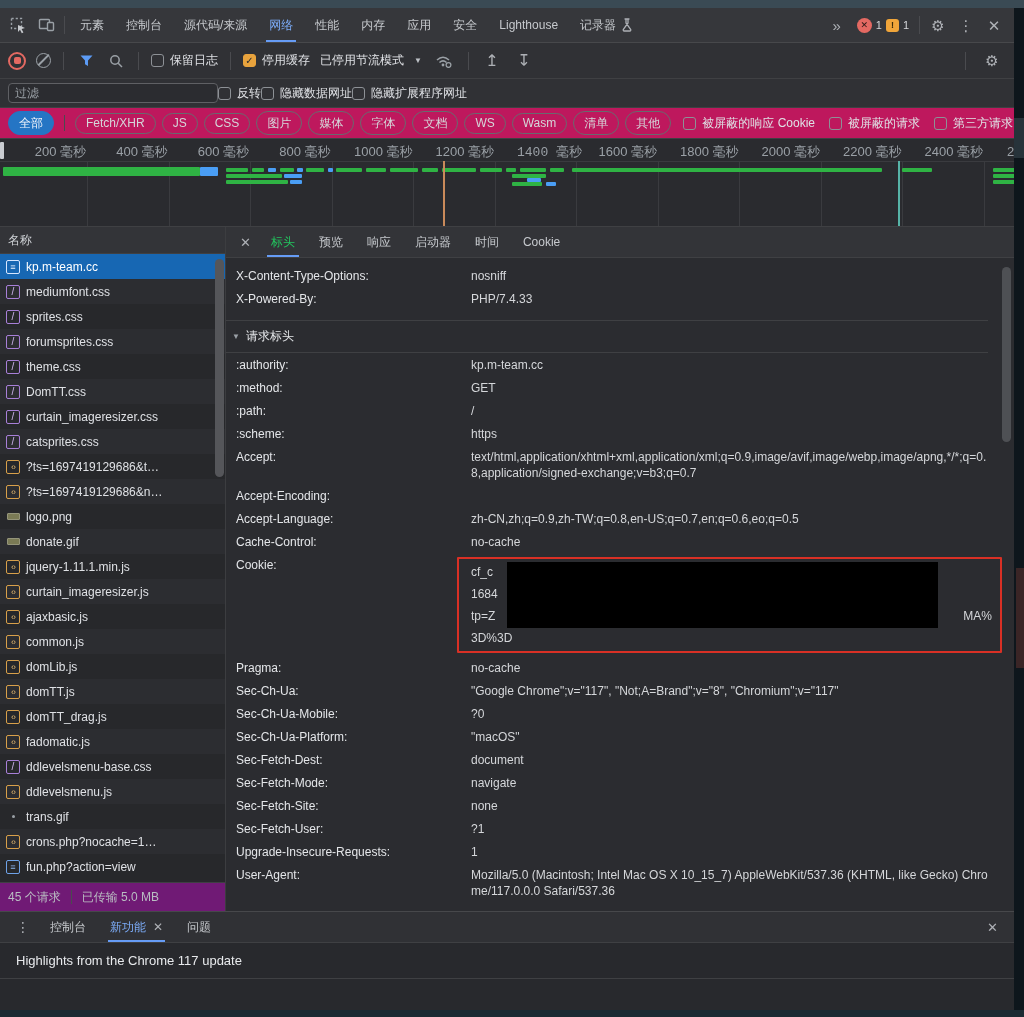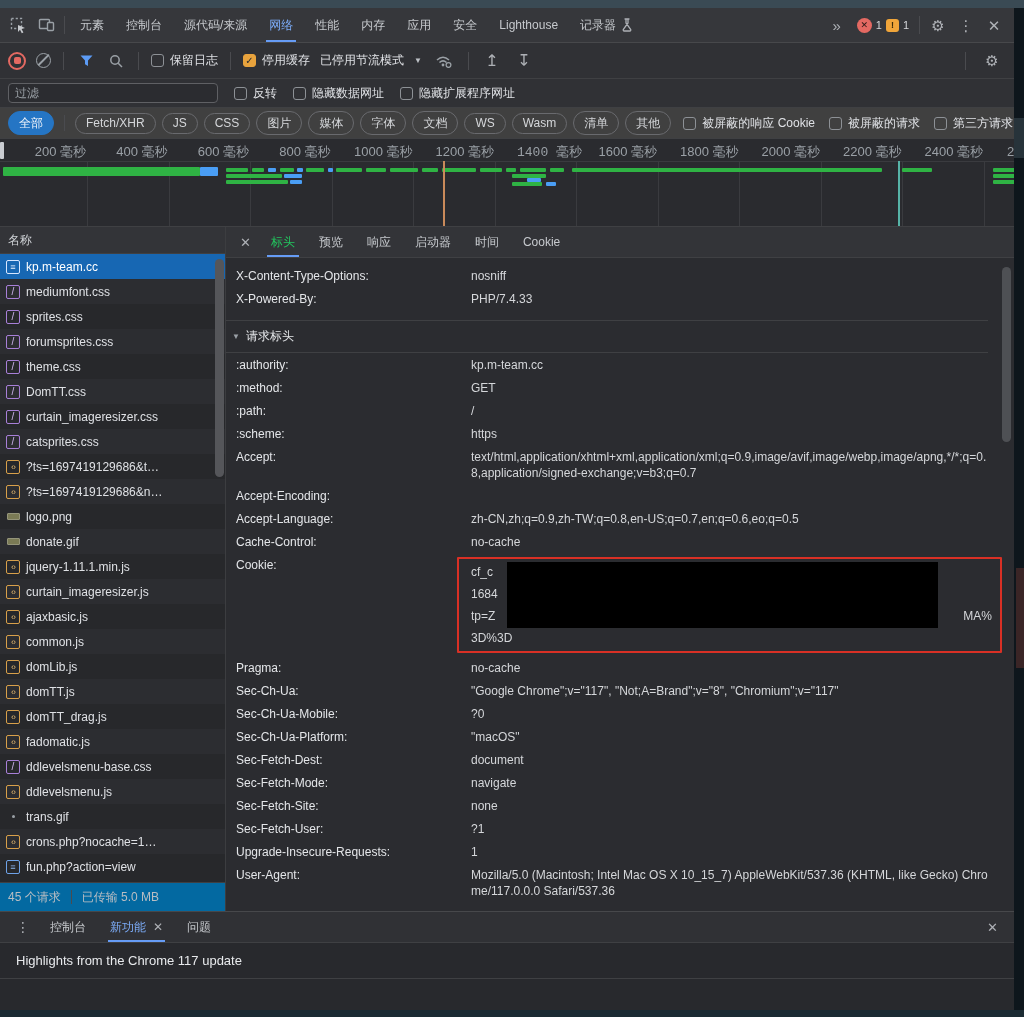--- a/index.html
+++ b/index.html
@@ -41,27 +41,27 @@
   .clear-btn::after{content:"";position:absolute;left:-1px;top:5px;width:15px;height:1.6px;background:#9aa0a6;transform:rotate(-45deg)}
   .chk-group{display:flex;align-items:center;gap:6px;white-space:nowrap;cursor:pointer}
   .chk{width:13px;height:13px;border:1.5px solid #8d9196;border-radius:3px;flex:none;box-sizing:border-box}
   .chk.checked{background:#e8a33d;border-color:#e8a33d;color:#2a2b2e;display:flex;align-items:center;justify-content:center;font-size:10px;font-weight:bold}
   .throttle{display:flex;align-items:center;gap:10px;cursor:pointer;white-space:nowrap}
   .caret{font-size:8px;color:#bdc1c6}
   .spacer{flex:1}
 
   
   .filter-row{height:28px;flex:none;background:#303135;border-bottom:1px solid #3f4043;
-              display:flex;align-items:center;padding:0 8px;gap:16px}
+              display:flex;align-items:center;padding:0 8px;}
   .filter-input{width:196px;height:18px;background:#2b2c30;border:1px solid #5f6064;border-radius:4px;
                 color:#dfe1e5;font:12px "Liberation Sans","DejaVu Sans",sans-serif;padding:0 6px;outline:none}
   .filter-input::placeholder{color:#9aa0a6}
 
   
-  .pills-row{height:30px;flex:none;background:#404040;border-bottom:1px solid #3f4043;
+  .pills-row{height:30px;flex:none;background:#be185d;border-bottom:1px solid #3f4043;
              display:flex;align-items:center;padding:0 8px;gap:6px;overflow:hidden}
   .pill{border:1px solid #696a6e;border-radius:12px;padding:2.5px 10px;color:#d5d7da;white-space:nowrap;cursor:pointer}
   .pill.selected{background:#2575c4;border-color:#2575c4;color:#f1f5fb}
   .pill-div{width:1px;height:16px;background:#4a4b4f;margin:0 4px}
   .blocked-group{display:flex;align-items:center;gap:14px;margin-left:6px}
 
   
   .timeline{height:87px;flex:none;background:#2a2b2f;border-bottom:1px solid #3f4043;position:relative;overflow:hidden}
   .tick-label{position:absolute;top:4px;width:58px;text-align:right;color:#9aa0a6;font-size:13px;white-space:nowrap}
   .tick-label.partial{width:auto;text-align:left}
@@ -84,21 +84,21 @@
   .ic-doc::before{content:"≡"}
   .row.selected .ic-doc{border-color:#d6e6ff;color:#eaf2ff}
   .ic-css{border:1.5px solid #a87fd8;color:#cdb3ee;font-size:10px}
   .ic-css::before{content:"/"}
   .ic-js{border:1.5px solid #d8a04a;color:#e5b970;font-size:9px;letter-spacing:-1px}
   .ic-js::before{content:"‹›"}
   .ic-img{height:8px;align-self:center}
   .ic-img::before{content:"";display:block;width:13px;height:7px;border-radius:1px;background:#7a7a55;border:1px solid #94947a;box-sizing:border-box}
   .ic-dot::before{content:"";display:block;width:3px;height:3px;border-radius:50%;background:#9aa0a6}
   .sb-thumb{position:absolute;right:1px;top:32px;width:9px;height:218px;background:#55565a;border-radius:5px}
-  .sb-footer{height:28px;flex:none;background:#0369a1;border-top:1px solid #3f4043;display:flex;align-items:center;gap:10px;padding:0 8px;color:#b9bdc2}
+  .sb-footer{height:28px;flex:none;background:#701a75;border-top:1px solid #3f4043;display:flex;align-items:center;gap:10px;padding:0 8px;color:#b9bdc2}
   .foot-div{width:1px;height:14px;background:#4a4b4f}
 
   
   .detail{flex:1;display:flex;flex-direction:column;min-width:0;background:#2b2c30;position:relative}
   .detail-tabs{height:30px;flex:none;background:#333438;border-bottom:1px solid #3f4043;display:flex;align-items:stretch;padding-left:6px}
   .dt-close{display:flex;align-items:center;padding:0 8px;color:#aeb1b6;font-size:13px;cursor:pointer}
   .d-tab{display:flex;align-items:center;padding:0 12px;color:#c6c9cd;position:relative;cursor:pointer}
   .d-tab.selected{color:#22c55e}
   .d-tab.selected::after{content:"";position:absolute;left:8px;right:8px;bottom:0;height:2px;background:#669cf6}
   .detail-body{flex:1;overflow:hidden;padding:6px 26px 0 10px;position:relative}

